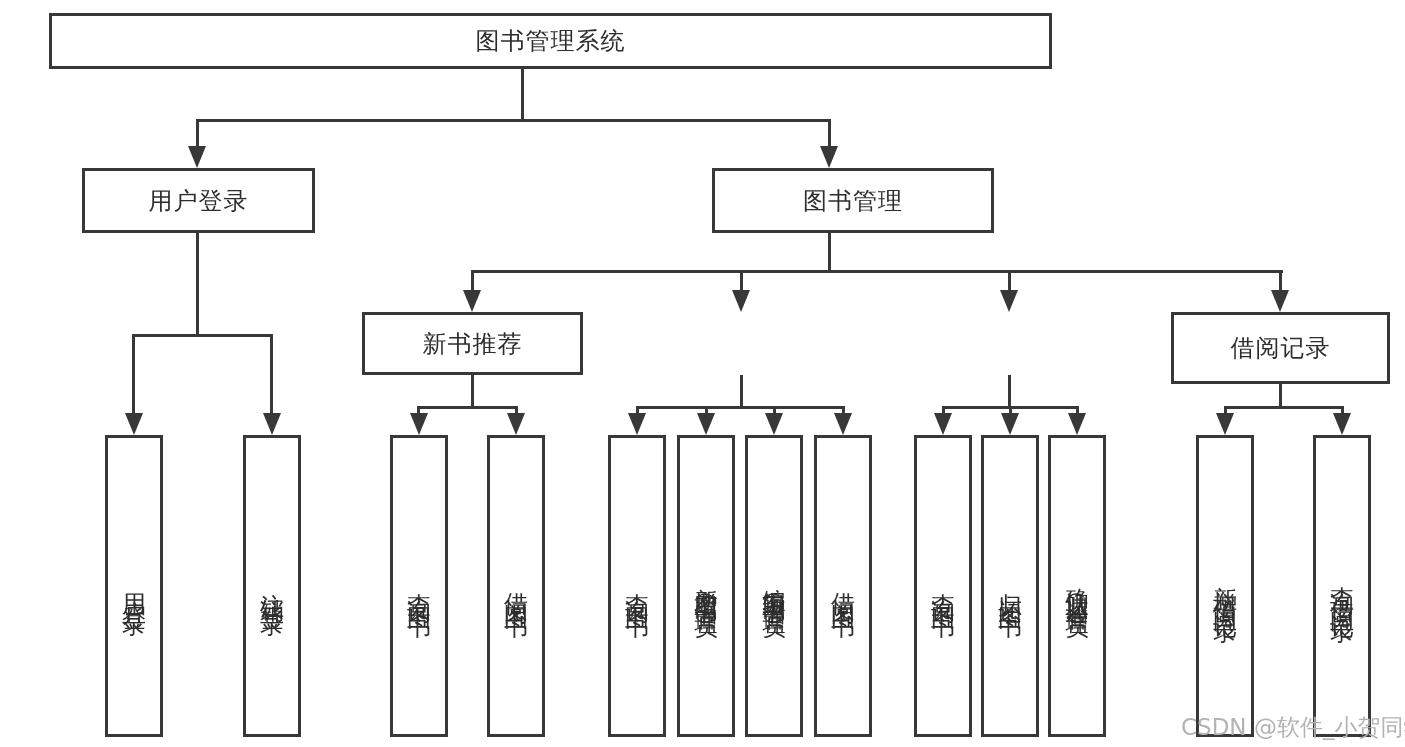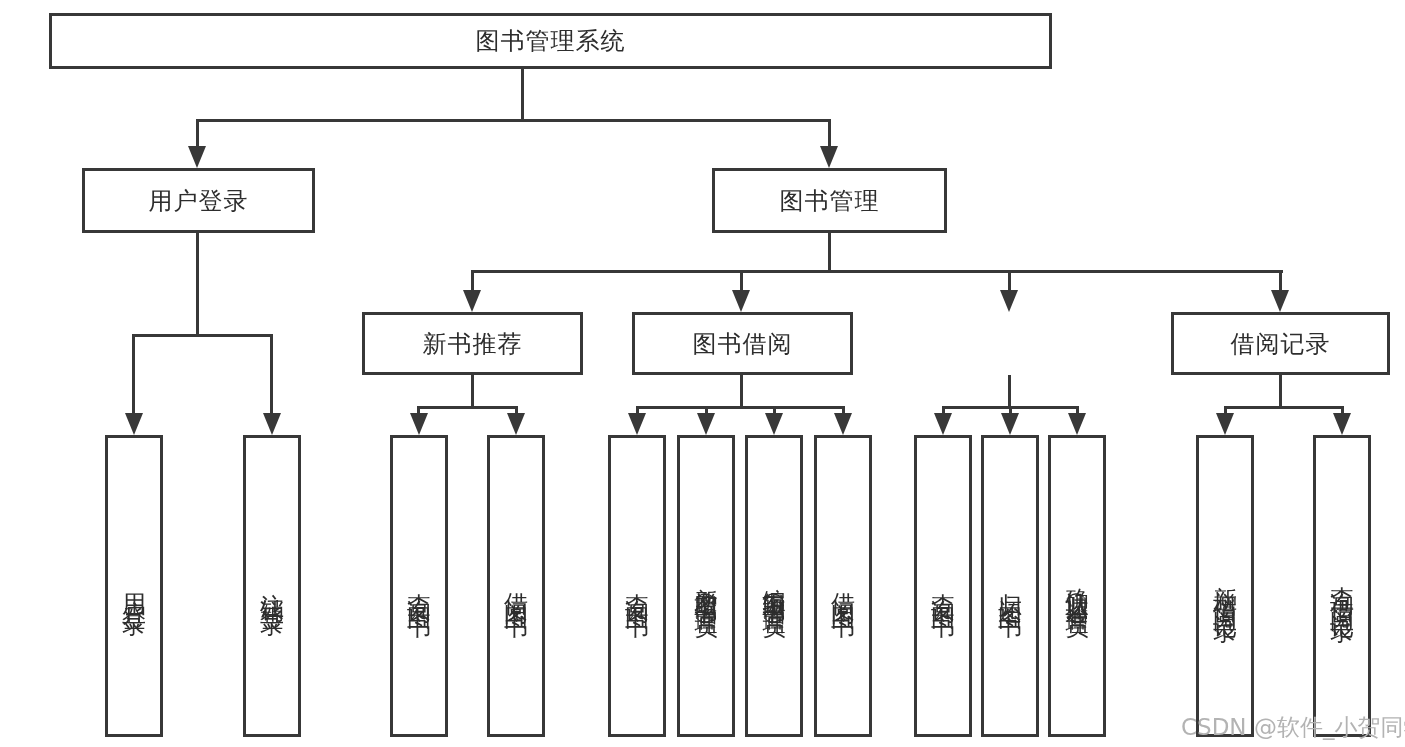--- a/index.html
+++ b/index.html
@@ -119,31 +119,28 @@
   <div class="vline" style="left:1341px;top:406px;width:3px;height:11px;"></div>
   <div class="arrow" style="left:1333px;top:413px;"></div>
 
   <div class="box" style="left:21px;top:13px;width:1003px;height:56px;margin-left:28px;">
     <span>图书管理系统</span>
   </div>
 
   <div class="box" style="left:82px;top:168px;width:233px;height:65px;">
     <span>用户登录</span>
   </div>
-  <div class="box" style="left:712px;top:168px;width:235px;height:65px;">
+  <div class="box" style="left:712px;top:168px;width:282px;height:65px;">
     <span>图书管理</span>
   </div>
 
   <div class="box" style="left:362px;top:312px;width:221px;height:63px;text-align:center;">
     <span>新书推荐</span>
   </div>
-  <div class="box" style="left:632px;top:312px;width:221px;height:63px;">
-    <span>图书借阅</span>
-  </div>
-  <div class="box" style="left:1171px;top:312px;width:219px;height:63px;">
+  <div class="box" style="left:1171px;top:312px;width:219px;height:72px;">
     <span>借阅记录</span>
   </div>
 
   <div class="box vbox" style="left:105px;top:435px;width:58px;height:302px;">
     <span>用户登录</span>
   </div>
   <div class="box vbox" style="left:243px;top:435px;width:58px;height:302px;">
     <span>注销登录</span>
   </div>
 

